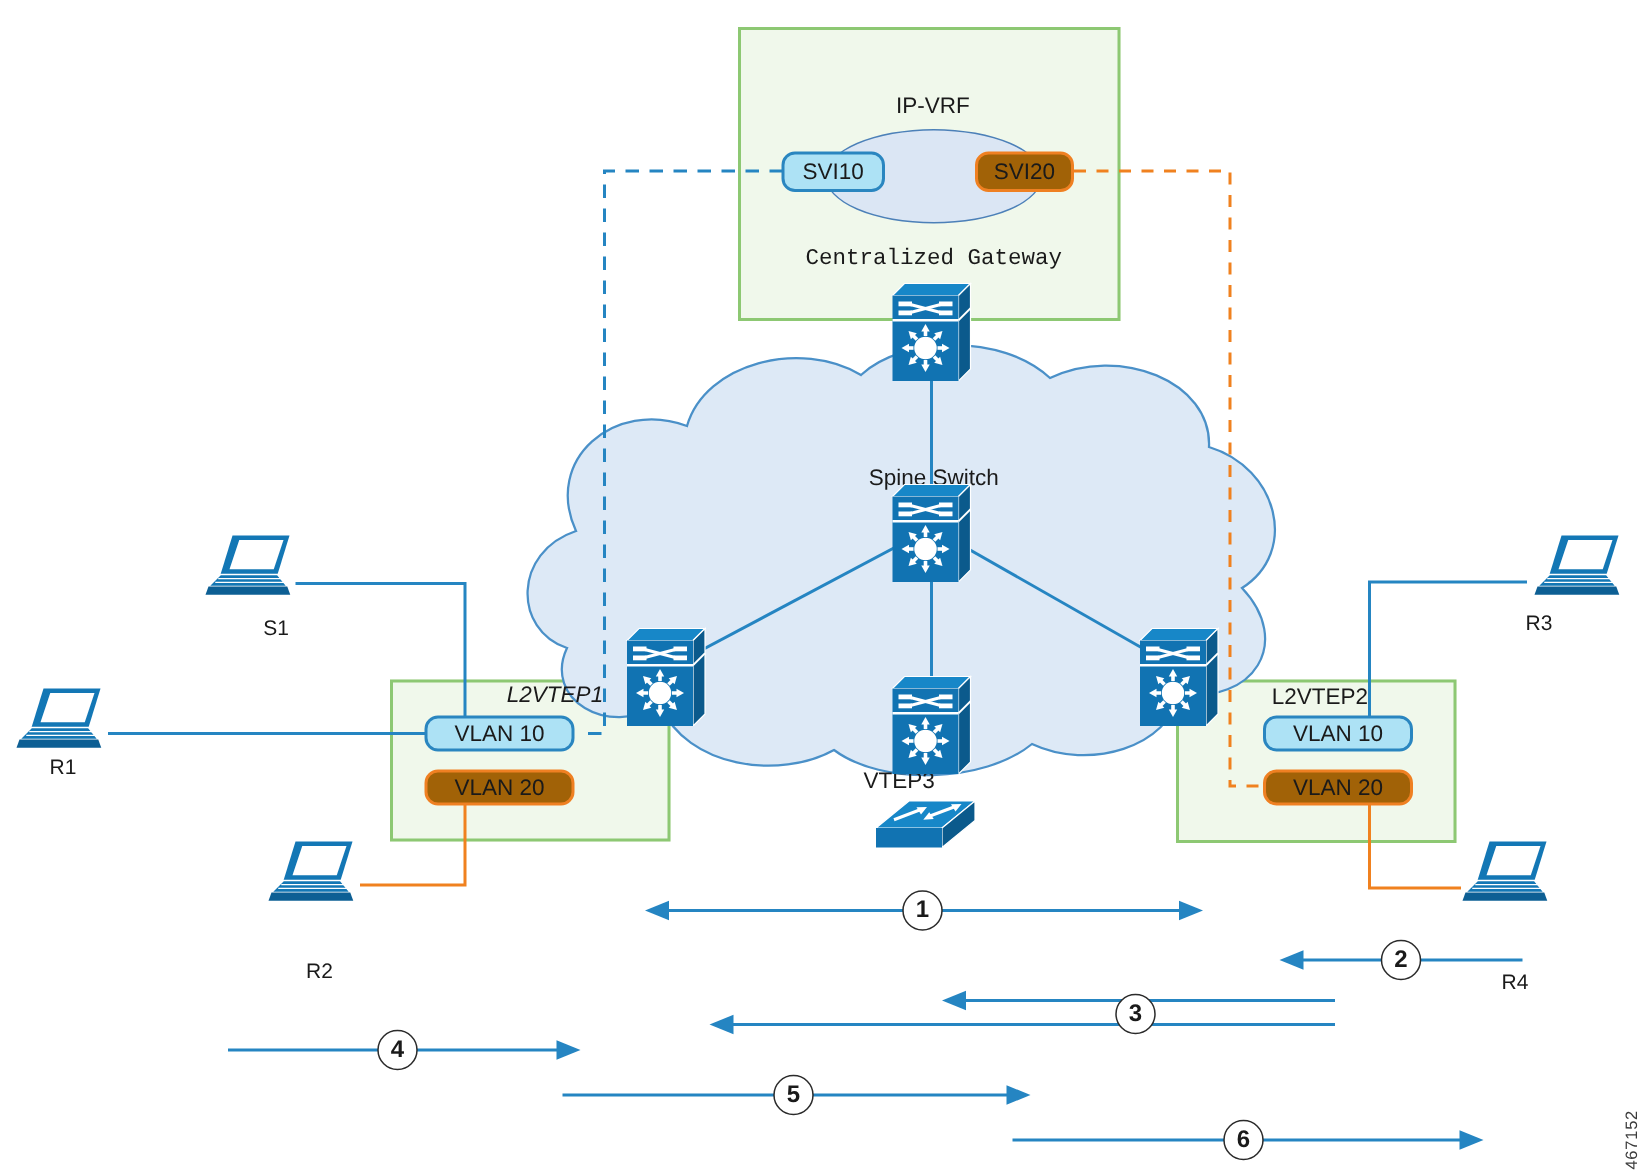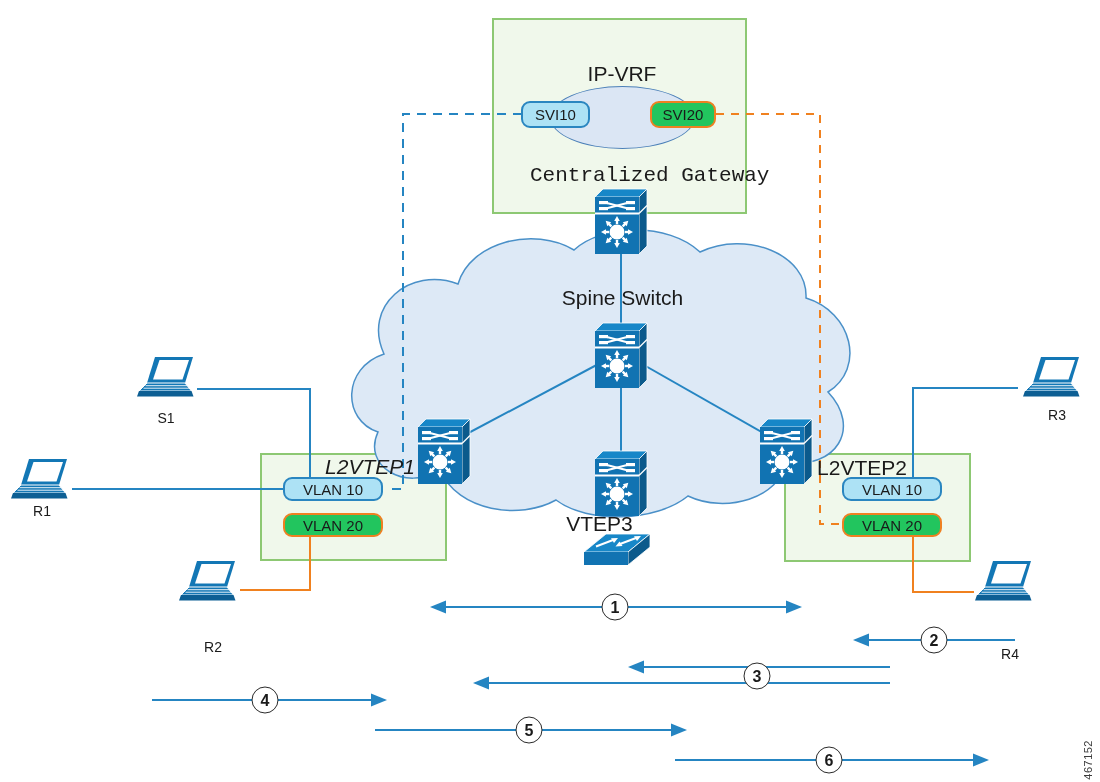--- a/index.html
+++ b/index.html
@@ -7,23 +7,23 @@
     position:relative;width:1100px;height:782px;background:#ffffff;overflow:hidden;
     font-family:"Liberation Sans", sans-serif;color:#1a1a1a;
   }
   
   .gbox{position:absolute;background:#f0f8eb;border:2px solid #8dc873;}
   .ellipse{position:absolute;background:#dbe6f4;border:1.5px solid #4c80b8;border-radius:50%;}
   
   .badge{position:absolute;display:flex;align-items:center;justify-content:center;
          font-size:15px;box-sizing:border-box;}
   .b-blue{background:#ade2f5;border:2px solid #2a86c0;border-radius:9px;}
-  .b-orange{background:#22c55e;border:2px solid #ef8022;border-radius:9px;}
-  
-  .lbl{position:absolute;font-size:21px;text-align:center;white-space:nowrap;}
+  .b-orange{background:#a16207;border:2px solid #ef8022;border-radius:9px;}
+  
+  .lbl{position:absolute;font-size:15px;text-align:center;white-space:nowrap;}
   .lbl-sm{font-size:14px;}
   
   .step{position:absolute;width:27px;height:27px;border-radius:50%;background:#fff;
         border:1.6px solid #2b2b2b;display:flex;align-items:center;justify-content:center;
         font-size:16px;font-weight:bold;transform:translate(-50%,-50%);box-sizing:border-box;}
   .wires{position:absolute;left:0;top:0;}
   .icon{position:absolute;}
   .watermark{position:absolute;right:6px;bottom:2px;font-size:11px;color:#3c3c3c;
              writing-mode:vertical-rl;transform:rotate(180deg);letter-spacing:.5px;}
 </style>
@@ -139,28 +139,28 @@
         <polygon points="5,35 57.5,35 59.5,40.5 3,40.5" fill="#0d5f94"></polygon>
       </symbol>
     </defs>
   </svg>
 
   <div class="lbl" style="left:560px;top:62px;width:124px;">IP-VRF</div>
   <div class="badge b-blue" style="left:521px;top:101px;width:69px;height:27px;">SVI10</div>
   <div class="badge b-orange" style="left:650px;top:101px;width:66px;height:27px;">SVI20</div>
   <div class="lbl" style="left:530px;top:164px;width:185px;font-family:Liberation Mono, monospace;">Centralized Gateway</div>
 
-  <div class="lbl" style="left:560px;top:286px;width:125px;">Spine Switch</div>
+  <div class="lbl" style="left:560px;top:310px;width:125px;">Spine Switch</div>
   <div class="lbl" style="left:548px;top:512px;width:103px;">VTEP3</div>
 
   <div class="lbl" style="left:320px;top:455px;width:100px;font-style:italic;">L2VTEP1</div>
   <div class="badge b-blue" style="left:283px;top:477px;width:100px;height:24px;">VLAN 10</div>
   <div class="badge b-orange" style="left:283px;top:513px;width:100px;height:24px;">VLAN 20</div>
 
-  <div class="lbl" style="left:812px;top:456px;width:100px;">L2VTEP2</div>
+  <div class="lbl" style="left:812px;top:456px;width:100px;text-align:right;">L2VTEP2</div>
   <div class="badge b-blue" style="left:842px;top:477px;width:100px;height:24px;">VLAN 10</div>
   <div class="badge b-orange" style="left:842px;top:513px;width:100px;height:24px;">VLAN 20</div>
 
   <svg class="icon" style="left:594px;top:186px;" width="54" height="68">
       <use xlink:href="#l3switch" href="#l3switch"></use>
     </svg>
   <svg class="icon" style="left:594px;top:320px;" width="54" height="68">
       <use xlink:href="#l3switch" href="#l3switch"></use>
     </svg>
   <svg class="icon" style="left:417px;top:416px;" width="54" height="68">
@@ -172,36 +172,36 @@
   <svg class="icon" style="left:594px;top:448px;" width="54" height="68">
       <use xlink:href="#l3switch" href="#l3switch"></use>
     </svg>
   <svg class="icon" style="left:583px;top:531px;" width="68" height="38">
       <use xlink:href="#l2switch" href="#l2switch"></use>
     </svg>
 
   <svg class="icon" style="left:134px;top:356px;" width="64" height="48">
       <use xlink:href="#laptop" href="#laptop"></use>
     </svg>
-  <div class="lbl lbl-sm" style="left:134px;top:410px;width:64px;">S1</div>
+  <div class="lbl lbl-sm" style="left:152px;top:410px;width:64px;">S1</div>
 
   <svg class="icon" style="left:8px;top:458px;" width="64" height="48">
       <use xlink:href="#laptop" href="#laptop"></use>
     </svg>
   <div class="lbl lbl-sm" style="left:10px;top:503px;width:64px;">R1</div>
 
   <svg class="icon" style="left:176px;top:560px;" width="64" height="48">
       <use xlink:href="#laptop" href="#laptop"></use>
     </svg>
   <div class="lbl lbl-sm" style="left:181px;top:639px;width:64px;">R2</div>
 
   <svg class="icon" style="left:1020px;top:356px;" width="64" height="48">
       <use xlink:href="#laptop" href="#laptop"></use>
     </svg>
-  <div class="lbl lbl-sm" style="left:1025px;top:407px;width:64px;">R3</div>
+  <div class="lbl lbl-sm" style="left:994px;top:407px;width:64px;">R3</div>
 
   <svg class="icon" style="left:972px;top:560px;" width="64" height="48">
       <use xlink:href="#laptop" href="#laptop"></use>
     </svg>
   <div class="lbl lbl-sm" style="left:978px;top:646px;width:64px;">R4</div>
 
   <div class="step" style="left:615px;top:607px;">
     <span>1</span>
     </div>
   <div class="step" style="left:934px;top:640px;">

